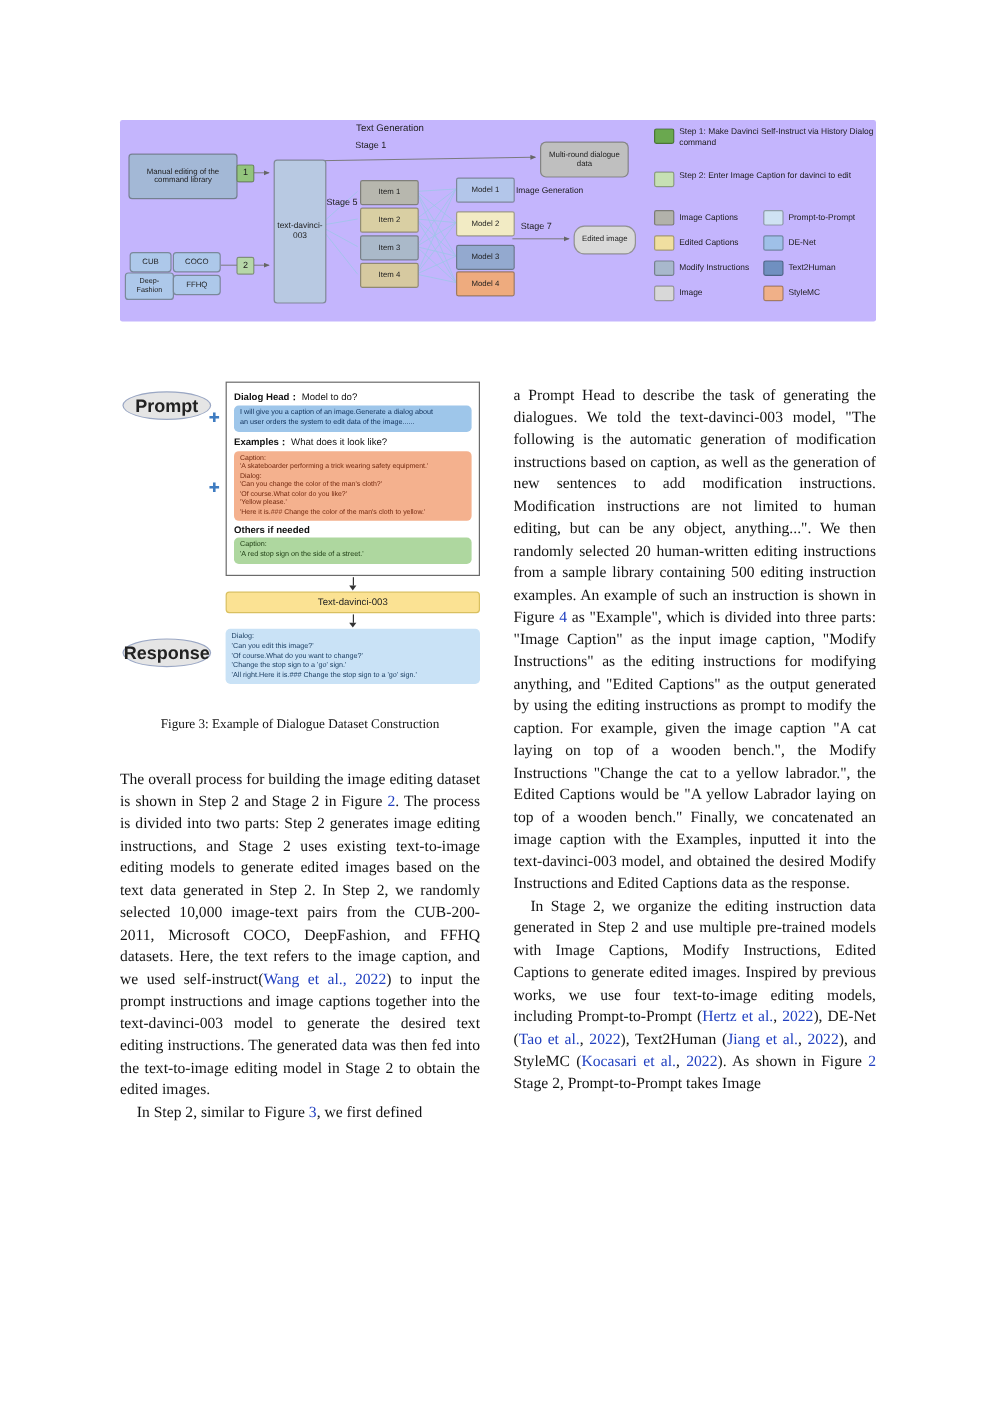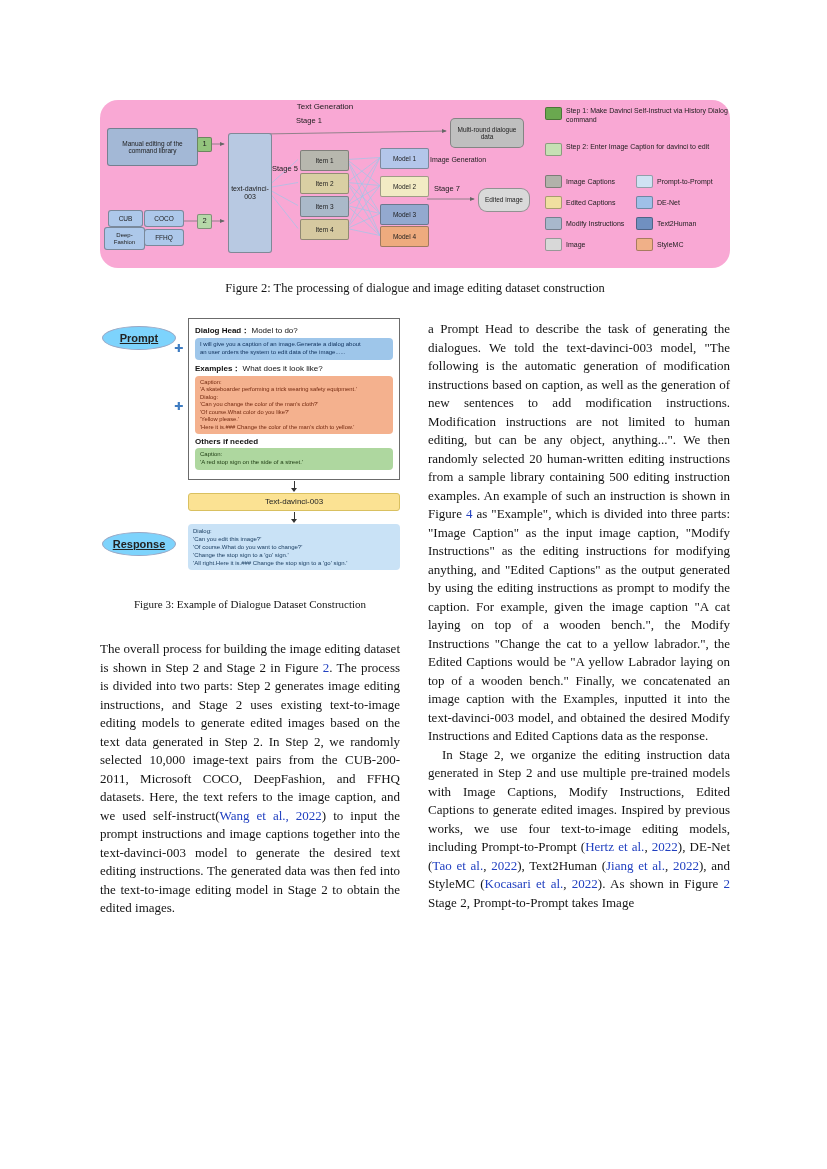--- a/index.html
+++ b/index.html
@@ -1,21 +1,21 @@
 <!DOCTYPE html>
 <html><head>
 <meta charset="utf-8">
 <style>
   html,body{margin:0;padding:0;}
   body{width:827px;height:1169px;background:#ffffff;font-family:"Liberation Serif","DejaVu Serif",serif;color:#141414;}
   .page{position:relative;width:827px;height:1169px;overflow:hidden;background:#fff;}
 
   
   .fig2-wrap{position:absolute;left:100px;top:100px;width:630px;}
-  .fig2-canvas{position:relative;width:630px;height:168px;background:#f9a8d4;border-radius:18px;overflow:hidden;}
+  .fig2-canvas{position:relative;width:630px;height:168px;background:#c4b5fd;border-radius:2px;overflow:hidden;}
   .fig2-canvas svg{position:absolute;left:0;top:0;}
   .f2-box{position:absolute;display:flex;align-items:center;justify-content:center;text-align:center;
           font-family:"Liberation Sans","DejaVu Sans",sans-serif;color:#1c1c1c;
           border:1px solid rgba(60,60,60,.45);border-radius:3px;line-height:1.15;}
   .f2-label{position:absolute;font-family:"Liberation Sans","DejaVu Sans",sans-serif;color:#1c1c1c;}
   .b-manual{left:7px;top:28px;width:85px;height:32px;background:#a3b8d6;font-size:6.5px;padding:2px;}
   .b-davinci{left:128px;top:33px;width:38px;height:114px;background:#b8c9e2;font-size:7px;padding:2px;word-break:break-word;}
   .b-marker{width:13px;height:13px;font-size:7.5px;border-radius:2px;}
   .b-m1{left:97px;top:37px;background:#93c47d;}
   .b-m2{left:97px;top:114px;background:#b6d7a8;}
@@ -43,22 +43,22 @@
            font-family:"Liberation Sans","DejaVu Sans",sans-serif;color:#1c1c1c;}
   .lg-p11{left:445px;top:74px;} .lg-p12{left:536px;top:74px;}
   .lg-p21{left:445px;top:95px;} .lg-p22{left:536px;top:95px;}
   .lg-p31{left:445px;top:116px;} .lg-p32{left:536px;top:116px;}
   .lg-p41{left:445px;top:137px;} .lg-p42{left:536px;top:137px;}
   .fig2-caption{margin-top:13px;text-align:center;font-size:12.5px;color:#141414;}
 
   
   .fig3-wrap{position:absolute;left:100px;top:318px;width:300px;height:268px;
              font-family:"Liberation Sans","DejaVu Sans",sans-serif;}
-  .f3-oval{position:absolute;width:72px;height:22px;border-radius:50%;background:#7dd3fc;border:1px solid #9aa7c4;
-           display:flex;align-items:center;justify-content:center;font-weight:bold;font-size:11px;color:#222;text-decoration:underline;}
+  .f3-oval{position:absolute;width:72px;height:22px;border-radius:50%;background:#e5e5e5;border:1px solid #9aa7c4;
+           display:flex;align-items:center;justify-content:center;font-weight:bold;font-size:15px;color:#222;}
   .f3-oval-prompt{left:2px;top:8px;}
   .f3-oval-response{left:2px;top:214px;}
   .f3-plus{position:absolute;left:74px;color:#3f7cc1;font-size:11px;font-weight:bold;}
   .f3-plus1{top:24px;} .f3-plus2{top:82px;}
   .f3-col{position:absolute;left:88px;top:0;width:212px;display:flex;flex-direction:column;}
   .f3-panel{border:1px solid #6b6b6b;background:#fff;padding:4px 6px 6px 6px;}
   .f3-h{font-size:8px;font-weight:bold;color:#111;margin:2px 0;}
   .f3-h .q{font-weight:normal;}
   .f3-box{border-radius:4px;padding:3px 5px;font-size:6px;line-height:1.3;white-space:pre-line;margin:1px 0 3px 0;}
   .f3-blue{background:#9ec6ea;color:#0e2f5a;}
@@ -184,21 +184,20 @@
       </div>
       <div class="lg-item lg-p41">
         <span class="lg-sw" style="background: rgb(216, 216, 216);"></span>
         <span>Image</span>
       </div>
       <div class="lg-item lg-p42">
         <span class="lg-sw" style="background: rgb(240, 176, 136);"></span>
         <span>StyleMC</span>
       </div>
     </div>
-    <div class="fig2-caption">Figure 2: The processing of dialogue and image editing dataset construction</div>
   </div>
 
   <div class="fig3-wrap">
     <div class="f3-oval f3-oval-prompt">Prompt</div>
     <div class="f3-oval f3-oval-response">Response</div>
     <div class="f3-plus f3-plus1">✚</div>
     <div class="f3-plus f3-plus2">✚</div>
 
     <div class="f3-col">
       <div class="f3-panel">
@@ -236,20 +235,21 @@
 'Can you edit this image?'
 'Of course.What do you want to change?'
 'Change the stop sign to a 'go' sign.'
 'All right.Here it is.### Change the stop sign to a 'go' sign.'</div>
     </div>
   </div>
   <div class="fig3-caption">Figure 3: Example of Dialogue Dataset Construction</div>
 
   <div class="col-left">
     <p class="body"><span>The overall process for building the image editing dataset is shown in Step 2 and Stage 2 in Figure </span><a class="cite">2</a><span>. The process is divided into two parts: Step 2 generates image editing instructions, and Stage 2 uses existing text-to-image editing models to generate edited images based on the text data generated in Step 2. In Step 2, we randomly selected 10,000 image-text pairs from the CUB-200-2011, Microsoft COCO, DeepFashion, and FFHQ datasets. Here, the text refers to the image caption, and we used self-instruct(</span><a class="cite">Wang et al., 2022</a><span>) to input the prompt instructions and image captions together into the text-davinci-003 model to generate the desired text editing instructions. The generated data was then fed into the text-to-image editing model in Stage 2 to obtain the edited images.</span></p>
+    <p class="body indent"><span>In Step 2, similar to Figure </span><a class="cite">3</a><span>, we first defined</span></p>
   </div>
 
   <div class="col-right">
     <p class="body"><span>a Prompt Head to describe the task of generating the dialogues. We told the text-davinci-003 model, "The following is the automatic generation of modification instructions based on caption, as well as the generation of new sentences to add modification instructions. Modification instructions are not limited to human editing, but can be any object, anything...". We then randomly selected 20 human-written editing instructions from a sample library containing 500 editing instruction examples. An example of such an instruction is shown in Figure </span><a class="cite">4</a><span> as "Example", which is divided into three parts: "Image Caption" as the input image caption, "Modify Instructions" as the editing instructions for modifying anything, and "Edited Captions" as the output generated by using the editing instructions as prompt to modify the caption. For example, given the image caption "A cat laying on top of a wooden bench.", the Modify Instructions "Change the cat to a yellow labrador.", the Edited Captions would be "A yellow Labrador laying on top of a wooden bench." Finally, we concatenated an image caption with the Examples, inputted it into the text-davinci-003 model, and obtained the desired Modify Instructions and Edited Captions data as the response.</span></p>
     <p class="body indent"><span>In Stage 2, we organize the editing instruction data generated in Step 2 and use multiple pre-trained models with Image Captions, Modify Instructions, Edited Captions to generate edited images. Inspired by previous works, we use four text-to-image editing models, including Prompt-to-Prompt (</span><a class="cite">Hertz et al.</a><span>, </span><a class="cite">2022</a><span>), DE-Net (</span><a class="cite">Tao et al.</a><span>, </span><a class="cite">2022</a><span>), Text2Human (</span><a class="cite">Jiang et al.</a><span>, </span><a class="cite">2022</a><span>), and StyleMC (</span><a class="cite">Kocasari et al.</a><span>, </span><a class="cite">2022</a><span>). As shown in Figure </span><a class="cite">2</a><span> Stage 2, Prompt-to-Prompt takes Image</span></p>
   </div>
 
 </div>
 
 </body></html>

